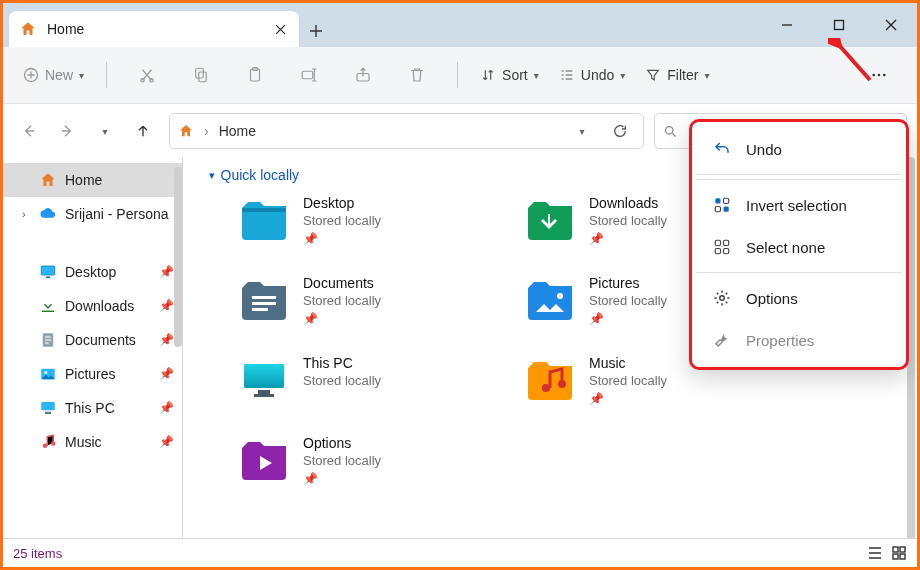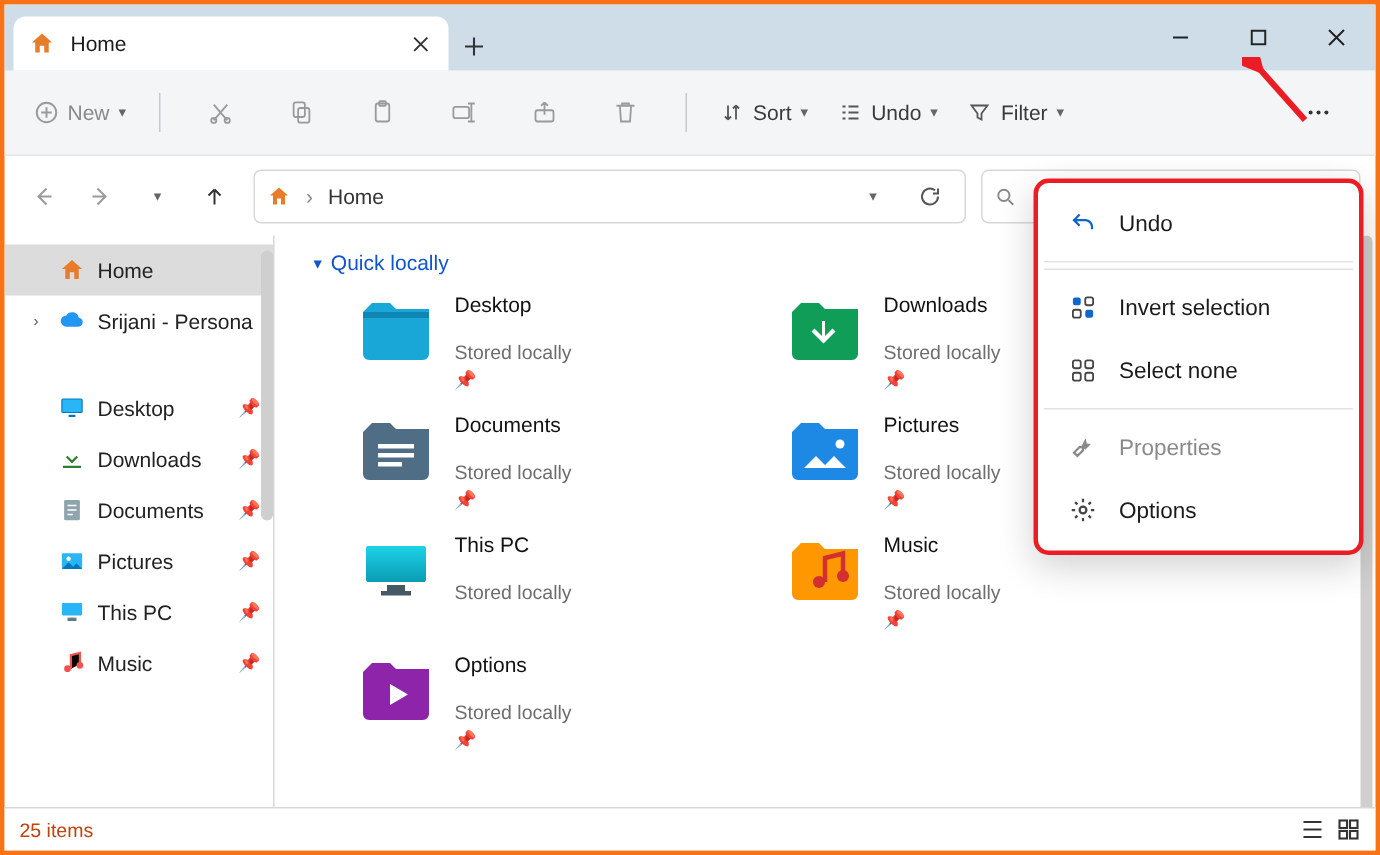--- a/index.html
+++ b/index.html
@@ -57,24 +57,24 @@
   .side-scroll{position:absolute;right:0;top:10px;width:8px;height:180px;background:#cfcfcf;border-radius:4px}
   
   .main{flex:1;position:relative;overflow:hidden}
   .main-scroll{position:absolute;right:2px;top:0;width:8px;height:520px;background:#cfcfcf;border-radius:4px}
   .section-hdr{display:flex;align-items:center;gap:6px;padding:10px 0 10px 26px;color:var(--accent);font-size:14px}
   .section-hdr .caret{color:var(--accent);font-size:11px}
   .grid{padding-left:56px;display:grid;grid-template-columns:286px 286px;grid-auto-rows:80px;column-gap:0}
   .item{display:flex;align-items:flex-start;gap:14px;padding-top:2px}
   .item .icon-box{width:50px;height:50px;display:flex;align-items:center;justify-content:center}
   .item .txt .name{font-size:14px;color:#111}
-  .item .txt .sub{font-size:13px;color:var(--muted);margin-top:16px}
+  .item .txt .sub{font-size:13px;color:var(--muted);margin-top:2px}
   .item .txt .pin{color:#7a7a7a;font-size:12px;margin-top:4px}
   
-  .status{position:absolute;left:0;right:0;bottom:0;height:28px;border-top:1px solid var(--border);display:flex;align-items:center;padding:0 10px;font-size:13px;color:#c2410c;background:#fff}
+  .status{position:absolute;left:0;right:0;bottom:0;height:28px;border-top:1px solid var(--border);display:flex;align-items:center;padding:0 10px;font-size:13px;color:#701a75;background:#fff}
   .status .right{margin-left:auto;display:flex;gap:8px;color:#333}
   
   .menu{position:absolute;left:686px;top:116px;width:206px;background:#fff;border:3px solid var(--red);border-radius:10px;box-shadow:0 8px 24px rgba(0,0,0,.18);padding:6px 4px;z-index:40}
   .menu-item{height:42px;display:flex;align-items:center;gap:14px;padding:0 16px;font-size:15px}
   .menu-item.dis{color:var(--light-muted)}
   .menu-sep{height:1px;background:#e2e2e2;margin:4px 0}
   .menu-ico{width:20px;height:20px;display:flex;align-items:center;justify-content:center;color:#1066c9}
   .menu-item.dis .menu-ico{color:var(--light-muted)}
   .menu-item.dark .menu-ico{color:#444}
 
@@ -498,36 +498,36 @@
           <svg width="18" height="18" viewBox="0 0 24 24">
             <rect x="3" y="3" width="7" height="7" rx="2" fill="none" stroke="#444" stroke-width="1.6"></rect>
             <rect x="14" y="3" width="7" height="7" rx="2" fill="none" stroke="#444" stroke-width="1.6"></rect>
             <rect x="3" y="14" width="7" height="7" rx="2" fill="none" stroke="#444" stroke-width="1.6"></rect>
             <rect x="14" y="14" width="7" height="7" rx="2" fill="none" stroke="#444" stroke-width="1.6"></rect>
           </svg>
         </span>
         <span>Select none</span>
       </div>
       <div class="menu-sep"></div>
+      <div class="menu-item dark">
+        <span class="menu-ico">
+          <svg width="18" height="18" viewBox="0 0 24 24">
+            <circle cx="12" cy="12" r="3" fill="none" stroke="#444" stroke-width="2"></circle>
+            <path fill="none" stroke="#444" stroke-width="2" d="M12 2v3M12 19v3M2 12h3M19 12h3M5 5l2 2M17 17l2 2M19 5l-2 2M5 19l2-2"></path>
+          </svg>
+        </span>
+        <span>Options</span>
+      </div>
       <div class="menu-item dis">
         <span class="menu-ico">
           <svg width="18" height="18" viewBox="0 0 24 24">
             <path fill="none" stroke="currentColor" stroke-width="2" d="M14 7a4 4 0 01-5 5L4 17l3 3 5-5a4 4 0 015-5l-3 3-2-2z"></path>
           </svg>
         </span>
         <span>Properties</span>
-      </div>
-      <div class="menu-item dark">
-        <span class="menu-ico">
-          <svg width="18" height="18" viewBox="0 0 24 24">
-            <circle cx="12" cy="12" r="3" fill="none" stroke="#444" stroke-width="2"></circle>
-            <path fill="none" stroke="#444" stroke-width="2" d="M12 2v3M12 19v3M2 12h3M19 12h3M5 5l2 2M17 17l2 2M19 5l-2 2M5 19l2-2"></path>
-          </svg>
-        </span>
-        <span>Options</span>
       </div>
     </div>
 
   <div class="status">
     <span>25 items</span>
     <div class="right">
       <span>
           <svg width="16" height="16" viewBox="0 0 16 16">
             <path stroke="#333" stroke-width="1.4" d="M2 3h12M2 8h12M2 13h12"></path>
           </svg>

